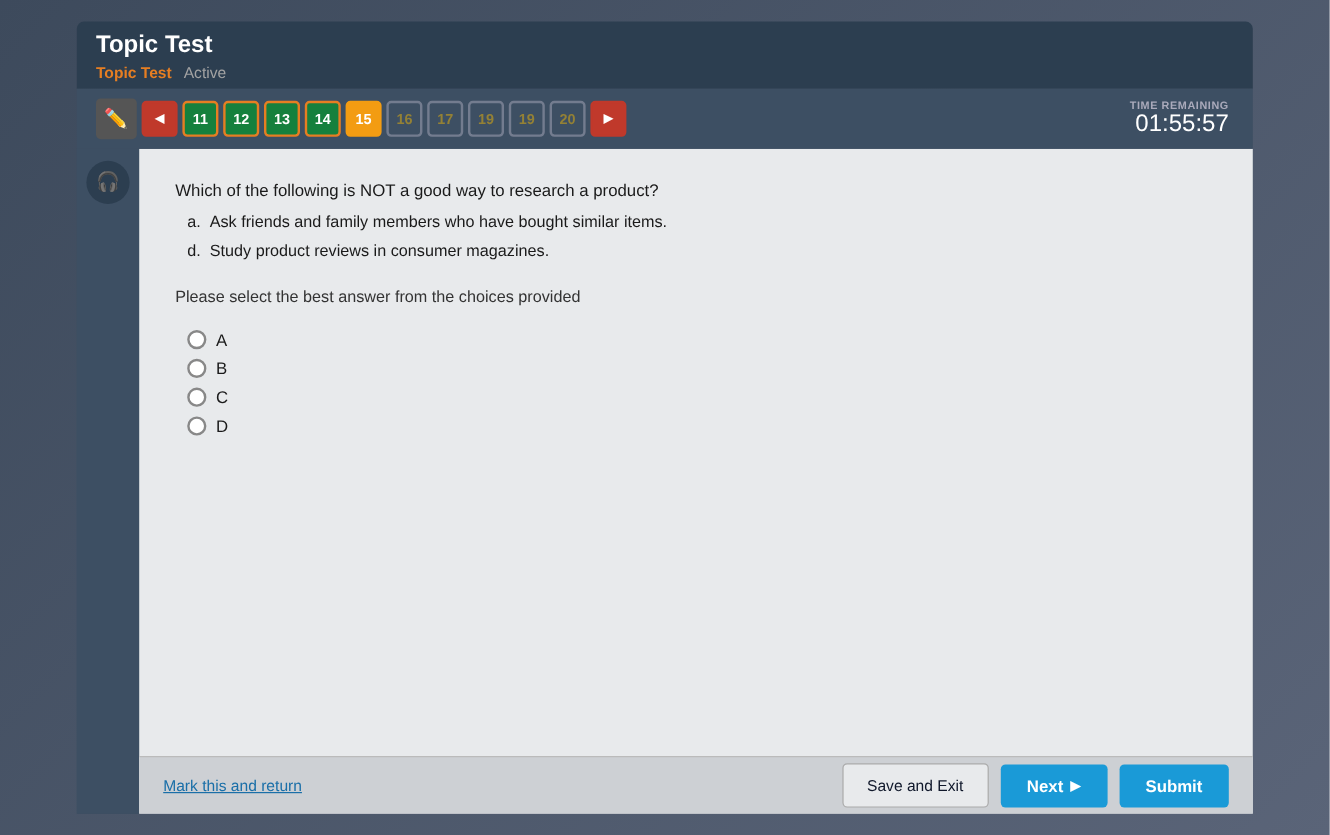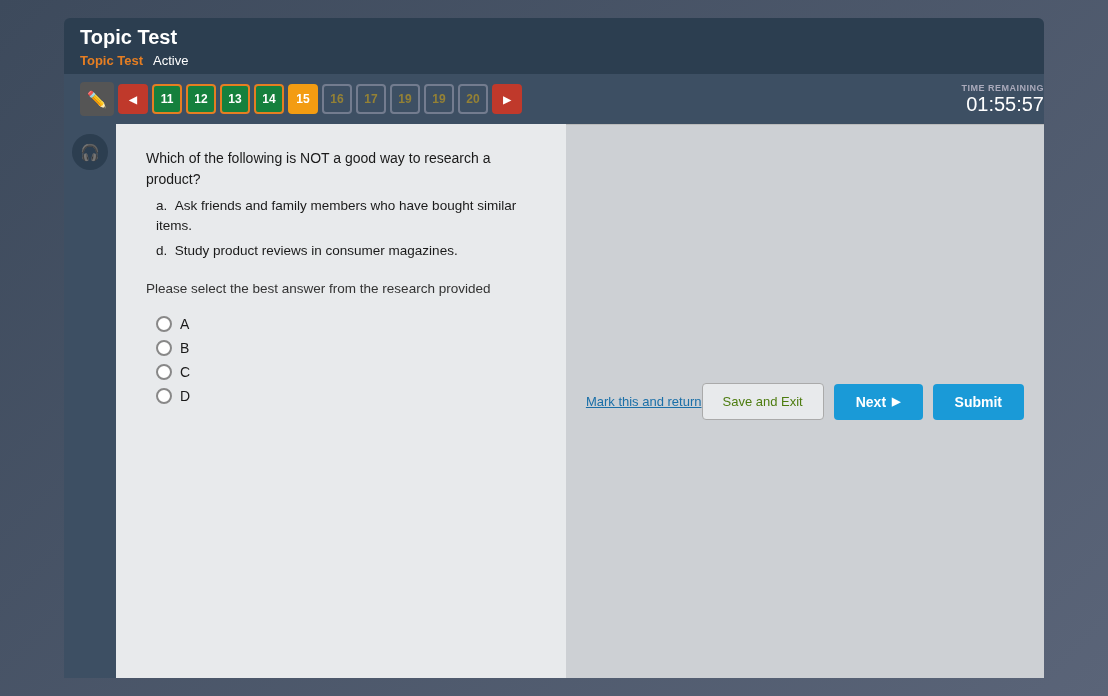--- a/index.html
+++ b/index.html
@@ -45,21 +45,21 @@
       gap: 10px;
     }
 
     .header-subtitle-text {
       color: #e67e22;
       font-size: 13px;
       font-weight: bold;
     }
 
     .header-subtitle-active {
-      color: #ffffff;
+      color: #a3a3a3;
       font-size: 13px;
     }
 
     
     .nav-row {
       background: #3d4f63;
       padding: 8px 16px;
       display: flex;
       align-items: center;
       gap: 4px;
@@ -93,21 +93,21 @@
       color: #fff;
       font-size: 10px;
     }
 
     .nav-btn.faded {
       opacity: 0.5;
     }
 
     .time-display {
       position: absolute;
-      right: 0;
+      right: 20px;
       top: 50%;
       transform: translateY(-50%);
       text-align: right;
     }
 
     .time-label {
       color: #aab;
       font-size: 9px;
       font-weight: bold;
       letter-spacing: 0.5px;
@@ -149,21 +149,21 @@
       color: #fff;
       font-size: 16px;
     }
 
     
     .question-panel {
       flex: 1;
       background: #e8eaec;
       border-radius: 0;
       display: flex;
-      flex-direction: row;
+      flex-direction: column;
     }
 
     .question-content {
       flex: 1;
       padding: 24px 30px 20px 30px;
       overflow: auto;
     }
 
     .question-text {
       font-size: 14px;
@@ -241,21 +241,21 @@
       gap: 10px;
       align-items: center;
     }
 
     .btn-save-exit {
       padding: 10px 20px;
       background: #e8eaec;
       border: 1px solid #aaa;
       border-radius: 4px;
       font-size: 13px;
-      color: #4d7c0f;
+      color: #0f172a;
       cursor: pointer;
     }
 
     .btn-next {
       padding: 10px 22px;
       background: #1a9ad7;
       border: none;
       border-radius: 4px;
       font-size: 14px;
       font-weight: bold;
@@ -327,21 +327,21 @@
     <div class="question-panel">
       <div class="question-content">
 
         <div class="question-text">Which of the following is NOT a good way to research a product?</div>
 
         <div class="question-options">
           <div class="question-option">a.&nbsp;&nbsp;Ask friends and family members who have bought similar items.</div>
           <div class="question-option">d.&nbsp;&nbsp;Study product reviews in consumer magazines.</div>
         </div>
 
-        <div class="instruction-text">Please select the best answer from the research provided</div>
+        <div class="instruction-text">Please select the best answer from the choices provided</div>
 
         <div class="answer-choices">
           <label class="answer-choice">
             <div class="radio-circle"></div>
             <span class="choice-label">A</span>
           </label>
           <label class="answer-choice">
             <div class="radio-circle"></div>
             <span class="choice-label">B</span>
           </label>

